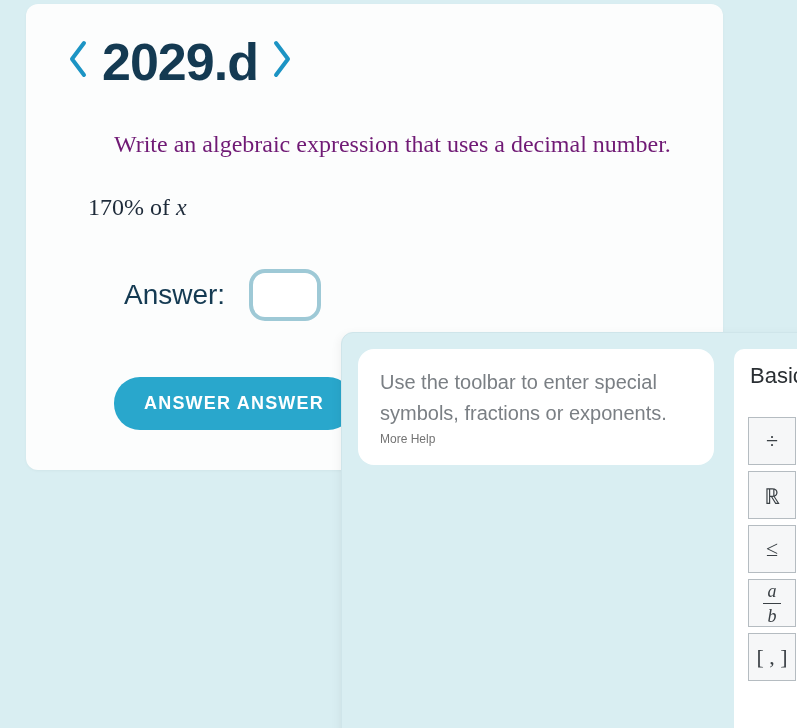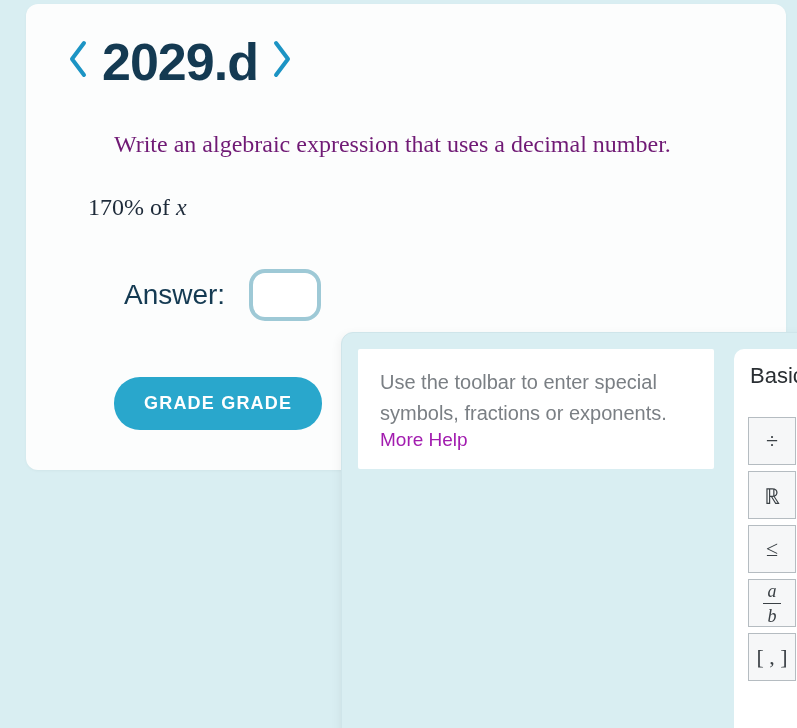--- a/index.html
+++ b/index.html
@@ -12,21 +12,21 @@
       font-family: -apple-system, BlinkMacSystemFont, "Segoe UI", Helvetica, Arial, sans-serif;
       width: 797px;
       height: 728px;
       overflow: hidden;
       position: relative;
     }
     .card {
       background: #fcfdfd;
       border-radius: 12px;
       margin: 4px 0 0 26px;
-      width: 760px;
+      width: 697px;
       padding: 28px 40px 40px 40px;
       box-shadow: 0 1px 3px rgba(0,0,0,0.04);
     }
     .header {
       display: flex;
       align-items: center;
       gap: 14px;
       margin-bottom: 36px;
     }
     .chevron {
@@ -102,33 +102,33 @@
       width: 470px;
       height: 410px;
       background: #d9eef2;
       border-radius: 12px 0 0 0;
       border: 1px solid #cfe5ea;
       padding: 16px;
       box-shadow: -2px 2px 10px rgba(0,0,0,0.05);
     }
     .help-box {
       background: #ffffff;
-      border-radius: 2px;
+      border-radius: 16px;
       padding: 18px 22px;
       width: 356px;
       margin-bottom: 12px;
     }
     .help-text {
       font-size: 20px;
       color: #7a7f84;
       line-height: 1.55;
     }
     .help-link {
-      color: #a21caf;
-      font-size: 19px;
+      color: #737373;
+      font-size: 12px;
       cursor: pointer;
       margin-top: 0;
       display: inline-block;
     }
     .toolbar-panel {
       position: absolute;
       right: 0;
       top: 16px;
       width: 76px;
       background: #ffffff;
@@ -196,21 +196,21 @@
 
   <p class="expression">
     <span>170% of </span><span class="expr-var">x</span>
   </p>
 
   <div class="answer-row">
     <span class="answer-label">Answer:</span>
     <input class="answer-input" type="text" value="" style="">
   </div>
 
-  <button class="grade-button">GRADE GRADE</button>
+  <button class="grade-button">ANSWER ANSWER</button>
 </div>
 
 <div class="popup">
   <div class="help-box">
     <div class="help-text">Use the toolbar to enter special symbols, fractions or exponents.</div>
     <span class="help-link">More Help</span>
   </div>
 
   <div class="toolbar-panel">
     <div class="toolbar-title">Basic</div>

